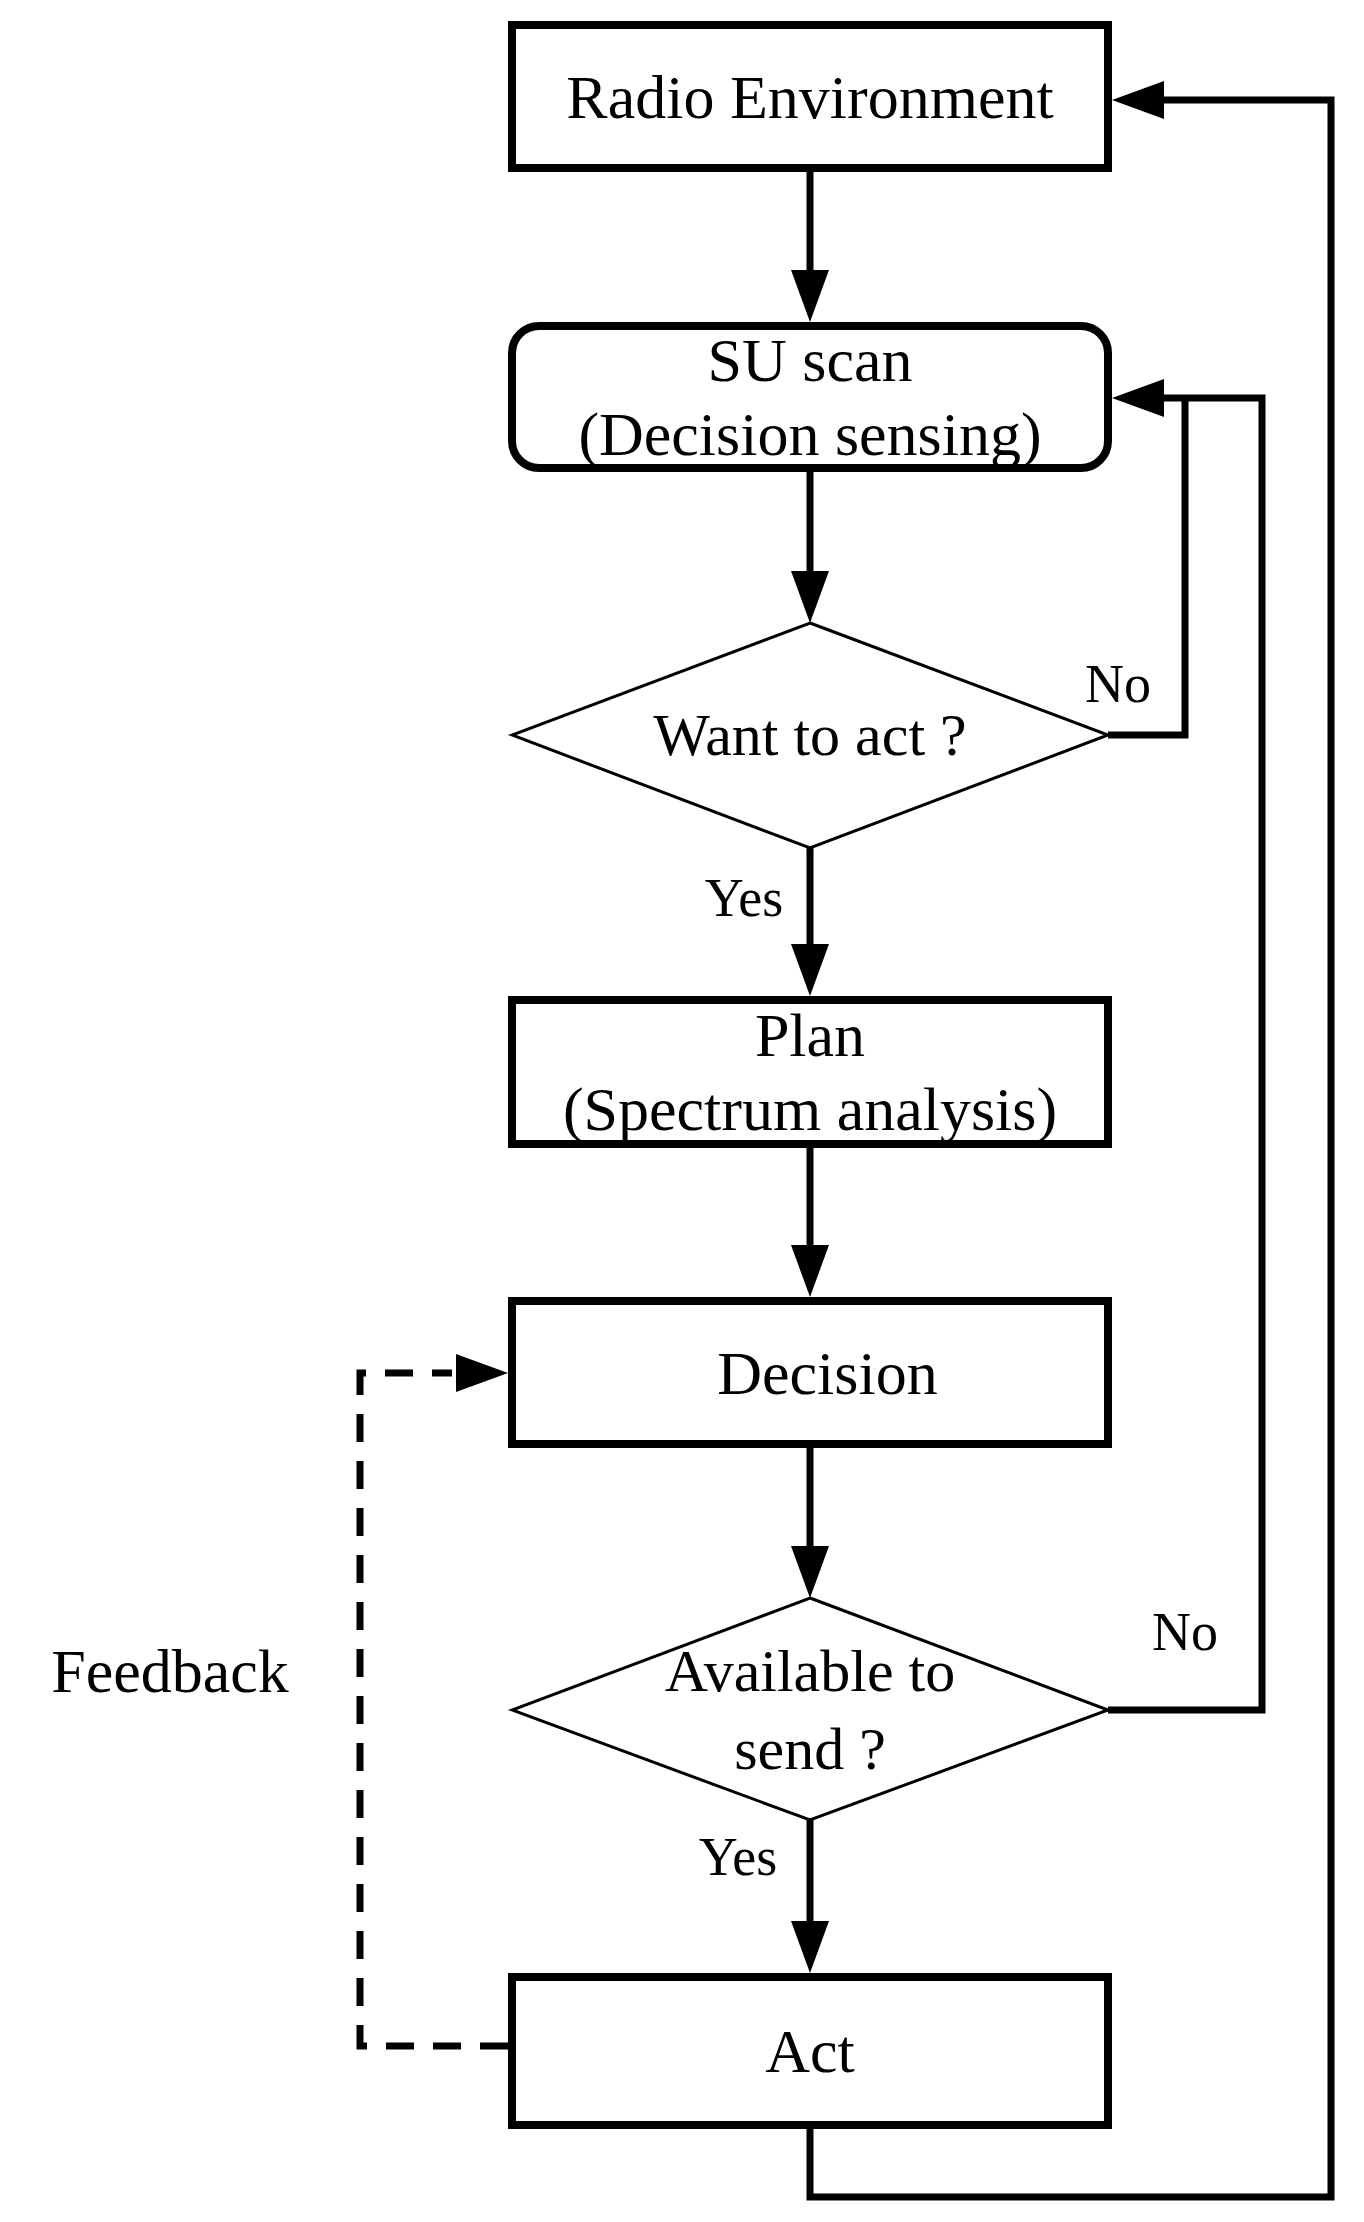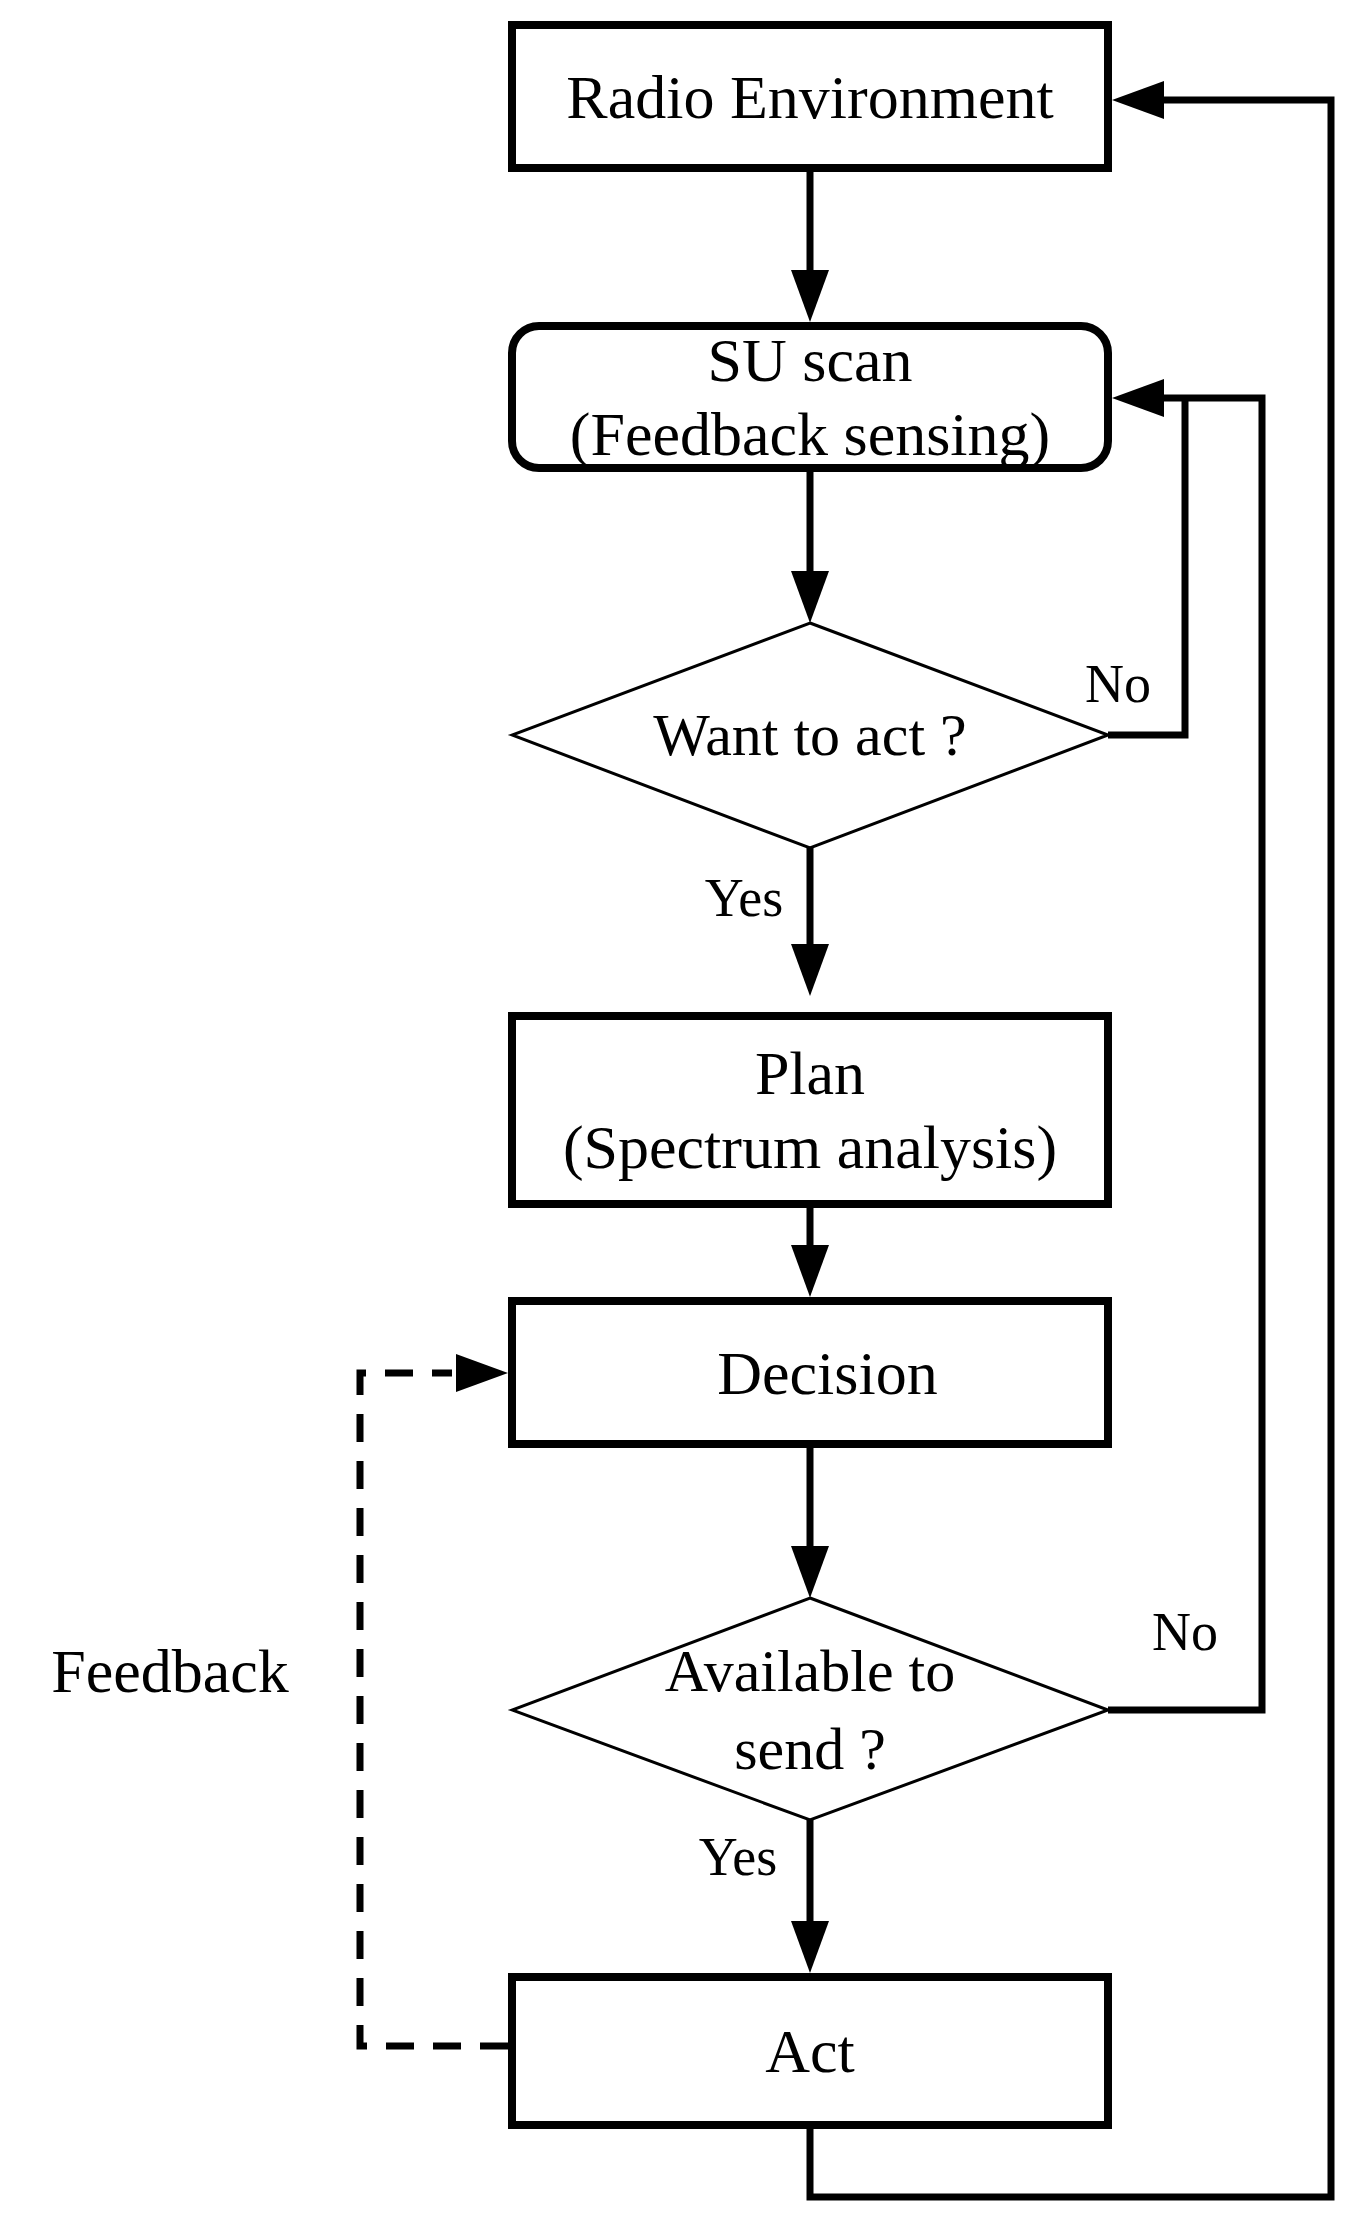--- a/index.html
+++ b/index.html
@@ -28,21 +28,21 @@
     flex-direction: column;
     justify-content: center;
     align-items: center;
     text-align: center;
     font-size: 62px;
     line-height: 74px;
     white-space: nowrap;
   }
   #node-radio-environment { top: 21px;   height: 151px; }
   #node-su-scan           { top: 322px;  height: 150px; border-radius: 31px; }
-  #node-plan              { top: 996px;  height: 196px; margin-top: 16px; }
+  #node-plan              { top: 996px;  height: 152px; }
   #node-decision          { top: 1297px; height: 151px; padding-left: 35px; }
   #node-act               { top: 1973px; height: 156px; }
   .diamond-label {
     position: absolute;
     transform: translate(-50%, -50%);
     text-align: center;
     font-size: 60px;
     line-height: 78px;
     white-space: nowrap;
   }
@@ -117,21 +117,21 @@
       <polygon points="810,1598 1108,1710 810,1820 512,1710"></polygon>
     </g>
   </svg>
 
   <div class="node" id="node-radio-environment">
     <div>Radio Environment</div>
   </div>
 
   <div class="node" id="node-su-scan">
     <div>SU scan</div>
-    <div>(Feedback sensing)</div>
+    <div>(Decision sensing)</div>
   </div>
 
   <div class="node" id="node-plan">
     <div>Plan</div>
     <div>(Spectrum analysis)</div>
   </div>
 
   <div class="node" id="node-decision">
     <div>Decision</div>
   </div>

